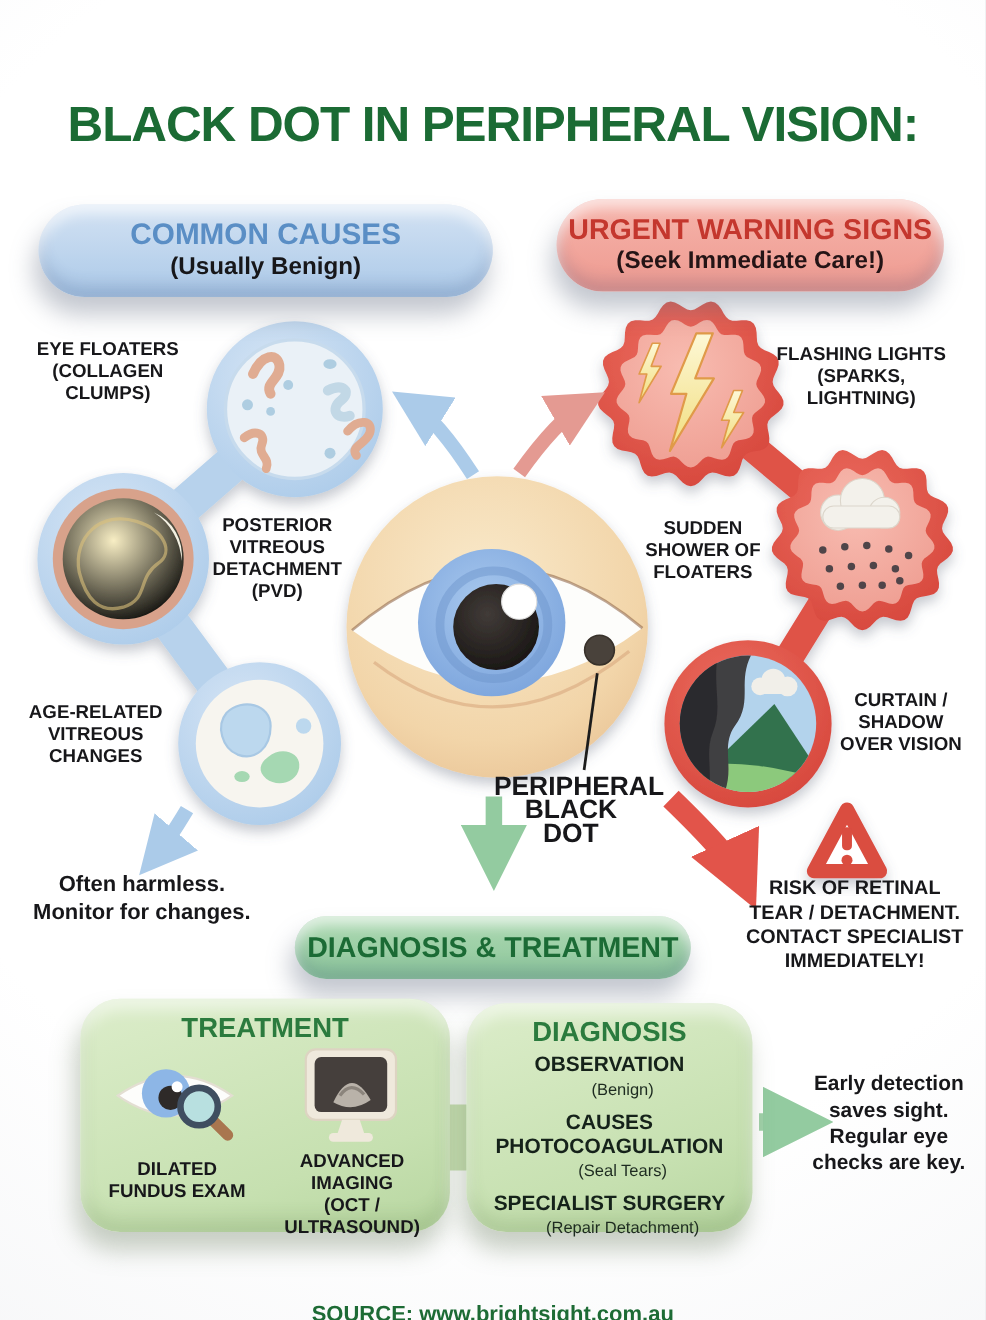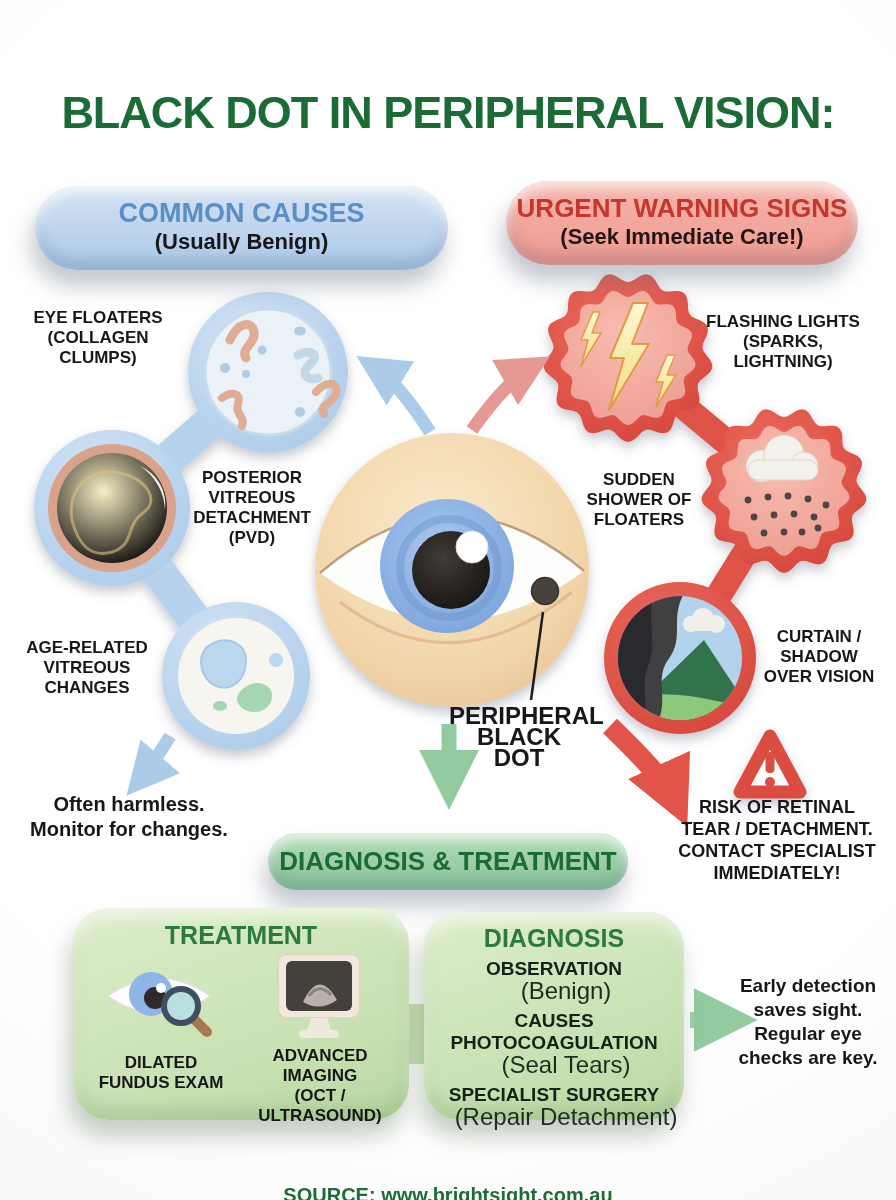--- a/index.html
+++ b/index.html
@@ -13,21 +13,21 @@
   .pill{position:absolute;z-index:2;border-radius:44px;text-align:center;
         box-shadow:-4px 16px 22px rgba(105,115,135,.40), inset 0 8px 12px rgba(255,255,255,.65), inset 0 -10px 14px rgba(40,60,110,.18);}
   .pill .h{font-weight:bold;}
   .lbl{font-size:17px;line-height:20px;}
   .panel{position:absolute;z-index:2;border-radius:36px;
          background:linear-gradient(160deg,#dcedca 0%,#c6e0b0 70%,#b7d6a0 100%);
          box-shadow:-4px 16px 22px rgba(110,130,100,.38), inset 0 10px 14px rgba(255,255,255,.55), inset 0 -12px 16px rgba(60,100,45,.16);}
   .panel .head{position:absolute;width:100%;text-align:center;color:#2b7b3e;font-weight:bold;font-size:25px;z-index:3;}
   .titem{text-align:center;margin-bottom:9px;}
   .titem .nm{font-weight:bold;font-size:19px;line-height:22px;color:#15221a;white-space:pre-line;text-align:center;}
-  .titem .dt{font-size:24px;line-height:21px;color:#1d2b20;padding-left:24px;}
+  .titem .dt{font-size:15px;line-height:21px;color:#1d2b20;padding-left:24px;}
   .source{width:896px;left:0;top:1184px;color:#1d6b35;font-size:20px;}
 </style>
 </head>
 <body>
 
 <div class="page">
 
   <svg class="art" width="896" height="1200" viewBox="0 0 896 1200">
     <defs>
       <radialGradient id="gSkin" cx="45%" cy="35%" r="75%">

